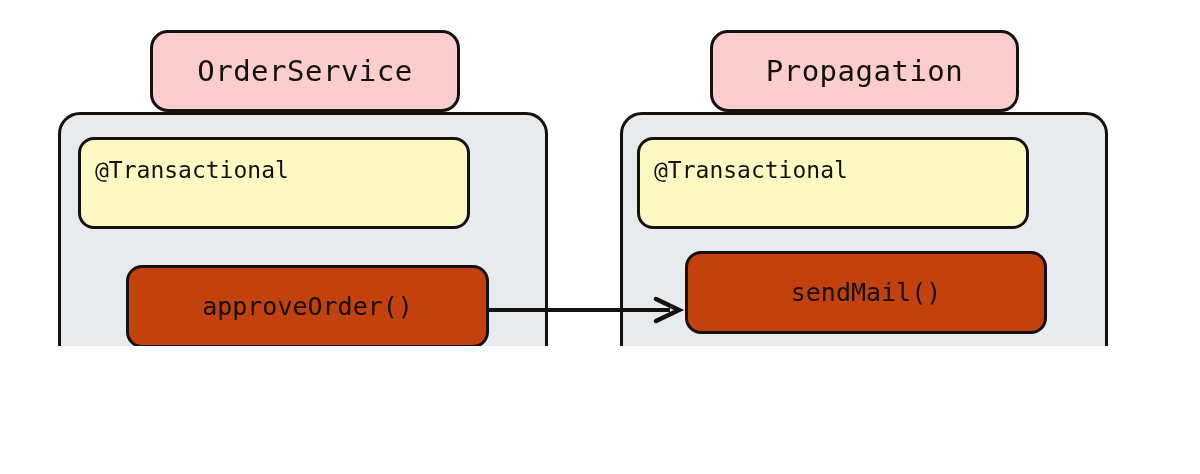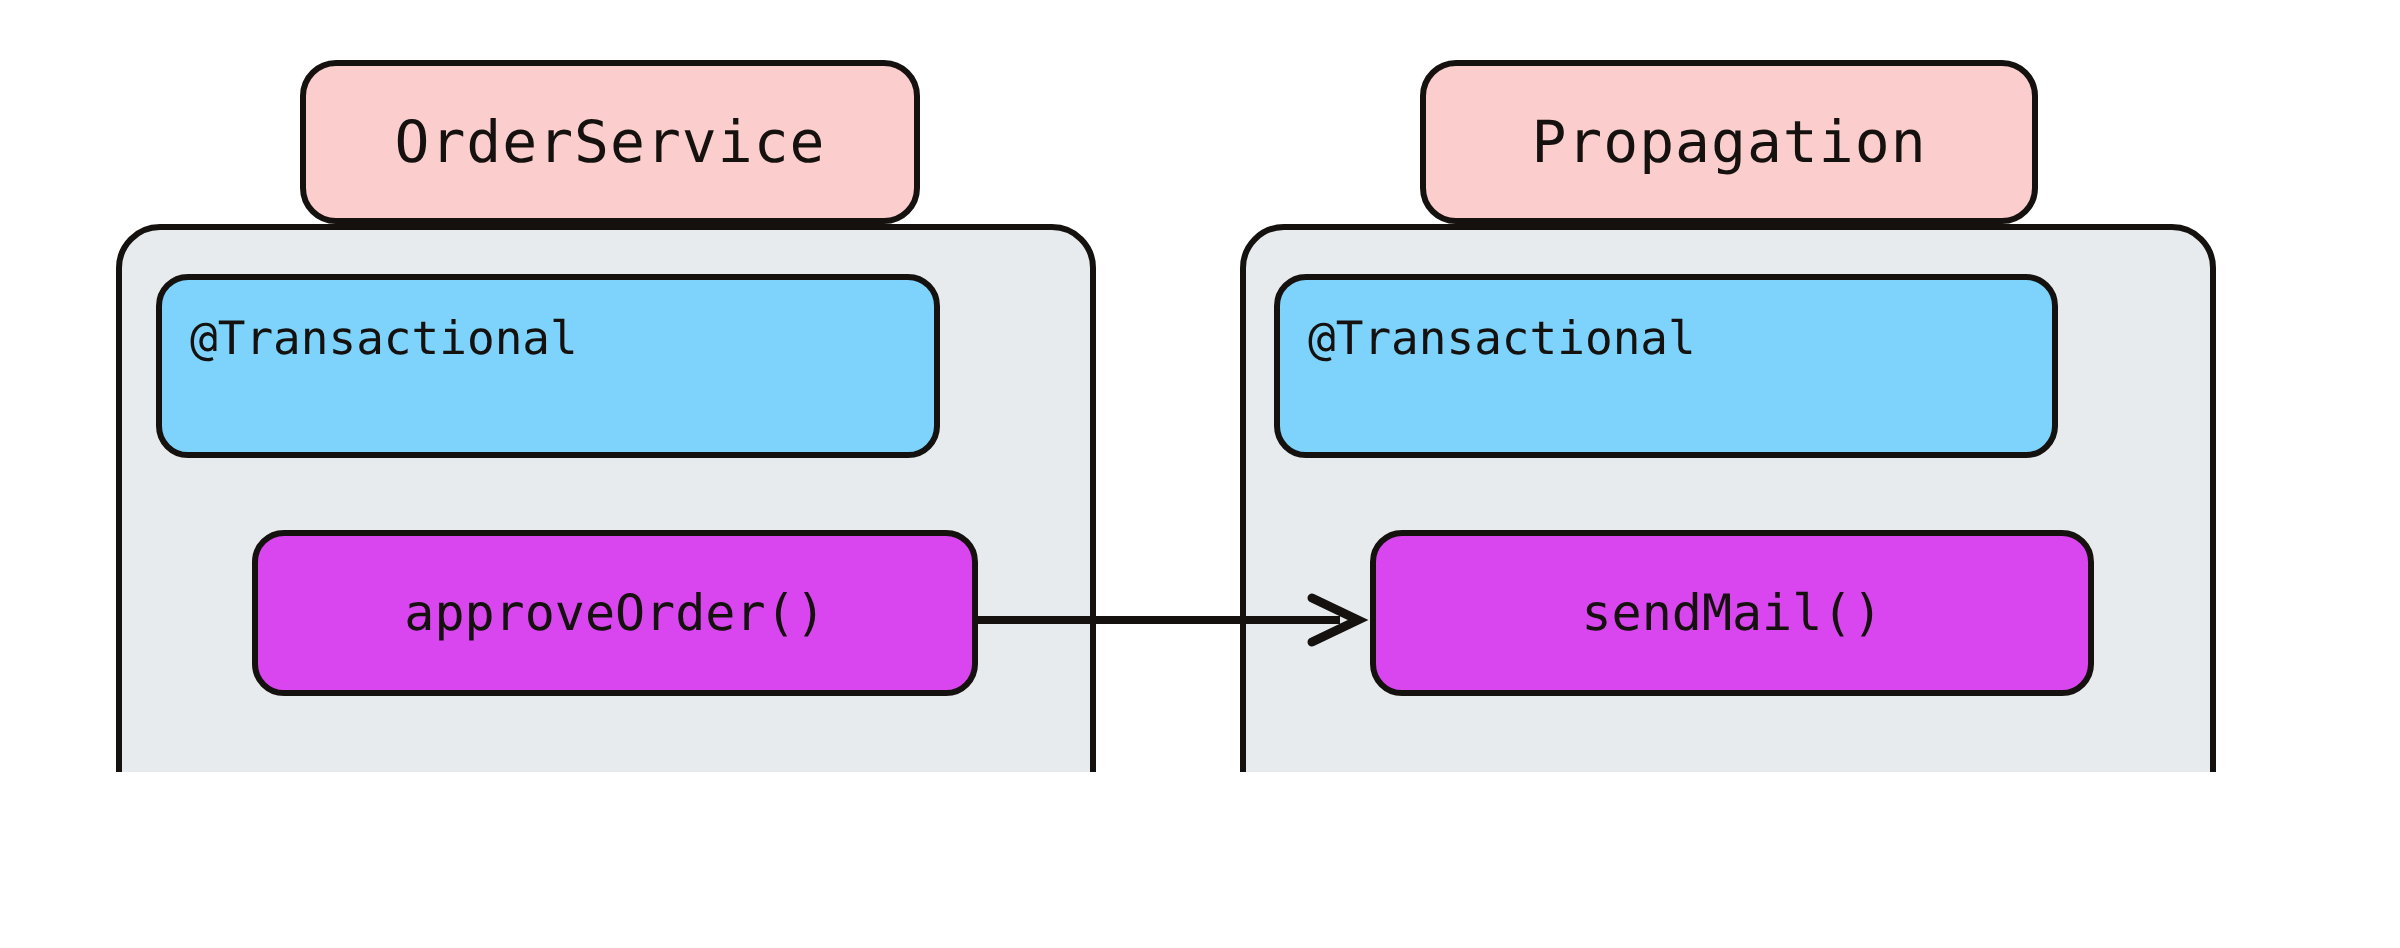--- a/index.html
+++ b/index.html
@@ -3,21 +3,21 @@
 <meta charset="utf-8">
 <style>
   html, body {
     margin: 0;
     padding: 0;
     background: #ffffff;
   }
   #canvas {
     position: relative;
     width: 1200px;
-    height: 386px;
+    height: 346px;
     background: #ffffff;
     overflow: hidden;
     font-family: "DejaVu Sans Mono", "Liberation Mono", monospace;
   }
 
   
   .service-panel {
     position: absolute;
     background: #e8ebed;
     border: 3.5px solid #14110f;
@@ -37,38 +37,38 @@
     justify-content: center;
     font-size: 29px;
     letter-spacing: 0.5px;
     color: #14110f;
     z-index: 5;
   }
 
   
   .annotation-box {
     position: absolute;
-    background: #7dd3fc;
+    background: #fef9c3;
     border: 3.5px solid #14110f;
     border-radius: 16px;
     box-sizing: border-box;
     padding: 13px 0 0 14px;
     z-index: 3;
   }
   .annotation-line {
     font-size: 23px;
     line-height: 34px;
     color: #14110f;
     white-space: pre;
   }
 
   
   .method-box {
     position: absolute;
-    background: #d946ef;
+    background: #c2410c;
     border: 3.5px solid #14110f;
     border-radius: 16px;
     box-sizing: border-box;
     display: flex;
     align-items: center;
     justify-content: center;
     font-size: 25px;
     color: #14110f;
     z-index: 3;
   }
@@ -100,20 +100,20 @@
   <div class="method-box" style="left:126px; top:265px; width:363px; height:83px;">approveOrder()</div>
 
   <div class="service-panel" style="left:620px; top:112px; width:488px; height:317px;"></div>
 
   <div class="service-title" style="left:710px; top:30px; width:309px; height:82px;">Propagation</div>
 
   <div class="annotation-box" style="left:637px; top:137px; width:392px; height:92px;">
     <div class="annotation-line">@Transactional</div>
   </div>
 
-  <div class="method-box" style="left:685px; top:265px; width:362px; height:83px;">sendMail()</div>
+  <div class="method-box" style="left:685px; top:251px; width:362px; height:83px;">sendMail()</div>
 
   <svg class="call-arrow" viewBox="0 0 230 60" width="230" height="60">
     <line x1="19" y1="30" x2="200" y2="30" stroke="#14110f" stroke-width="4" stroke-linecap="butt"></line>
     <path d="M 186 19 L 209 30 L 186 41" fill="none" stroke="#14110f" stroke-width="4.5" stroke-linecap="round" stroke-linejoin="miter"></path>
   </svg>
 
 </div>
 
 </body></html>

